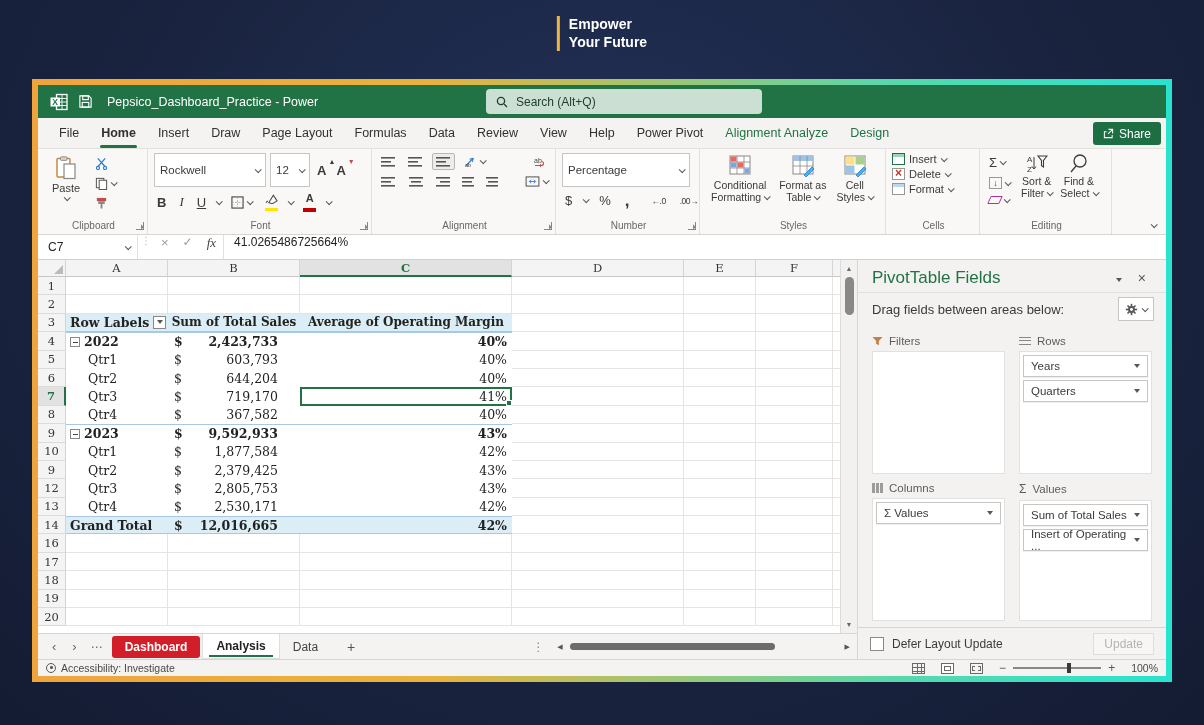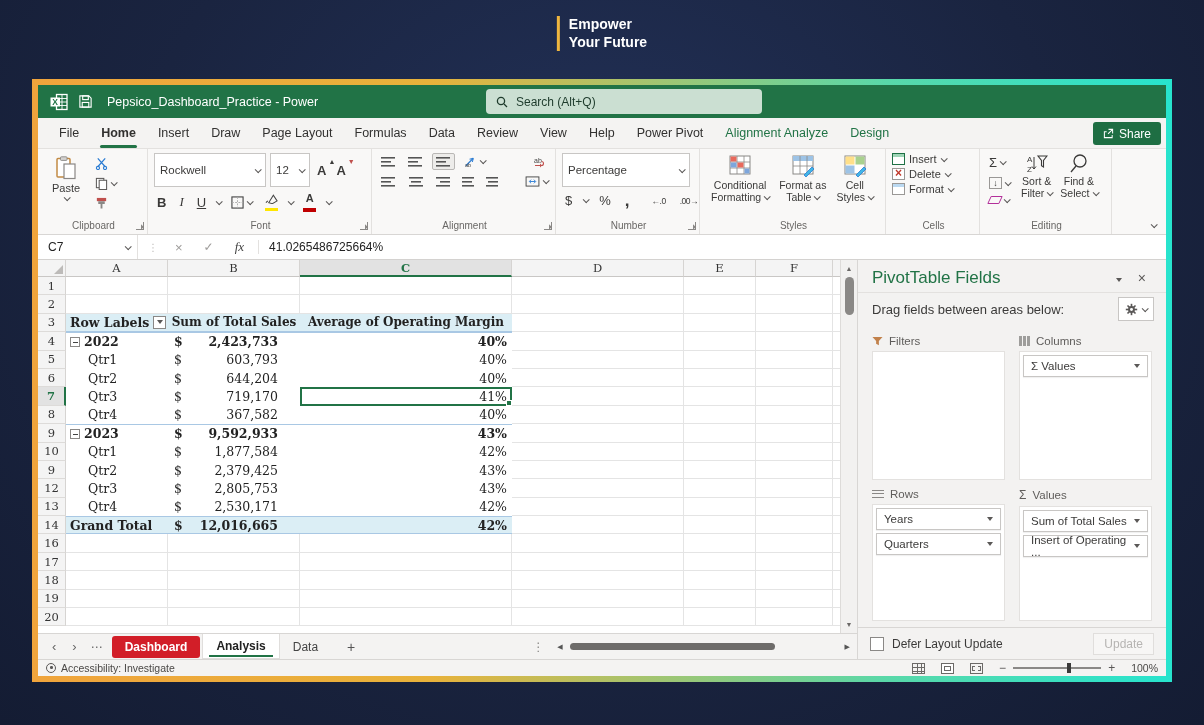--- a/index.html
+++ b/index.html
@@ -93,21 +93,21 @@
   
   .g-edit { width:132px; }
   .edit-col { display:flex; flex-direction:column; gap:3px; padding-right:4px; }
   .c-sigma::before { content:"\03A3"; font-size:13px; }
   .filldown { width:13px; height:12px; border:1px solid #9a9896; display:flex; align-items:center; justify-content:center; font-size:9px; color:#3b3a39; }
   .filldown::before { content:"\2193"; }
   .eraser { width:12px; height:8px; border:1.4px solid #B3309A; transform:skewX(-25deg); border-radius:1px; }
   .twoline { display:flex; flex-direction:column; align-items:center; font-size:10.5px; line-height:1.15; padding:0 4px; }
   .collapse-chev { position:absolute; right:10px; bottom:6px; }
   
-  .fbar { height:25px; display:flex; align-items:center; background:#fff; border-bottom:1px solid #D4D2D0; font-size:12px; flex:0 0 auto;gap:7px; }
+  .fbar { height:25px; display:flex; background:#fff; border-bottom:1px solid #D4D2D0; font-size:12px; flex:0 0 auto; }
   .namebox { width:100px; height:100%; display:flex; align-items:center; justify-content:space-between; padding:0 7px 0 10px; border-right:1px solid #E3E1DF; }
   .fbar .dots { color:#bdbbb9; padding:0 3px; font-size:10px; }
   .fbar .fx-x::before { content:"\00D7"; color:#9e9c9a; font-size:13px; }
   .fbar .fx-ok::before { content:"\2713"; color:#9e9c9a; font-size:12px; }
   .fbar .fx::before { content:"fx"; font-family:"Liberation Serif",serif; font-style:italic; font-size:13px; color:#444; }
   .fbar .fitem { padding:0 7px; }
   .fbar .fval { padding-left:10px; border-left:1px solid #E3E1DF; font-size:12px; color:#222; }
   
   .main { flex:1 1 auto; display:flex; min-height:0; }
   .gridcol { width:819px; display:flex; flex-direction:column; min-height:0; }
@@ -929,42 +929,42 @@
           <span class="area-label">
             <svg width="11" height="10" viewBox="0 0 12 10">
                   <path d="M0.5 0.5h11L7.5 5v4.5L4.5 8V5z" fill="#B86D2E" opacity="0.85"></path>
                 </svg>
             <span>Filters</span>
           </span>
           <div class="area-box" style="min-height:118px;"></div>
         </div>
         <div class="area">
           <span class="area-label">
-            <span class="cols-ico"></span>
-            <span>Columns</span>
-          </span>
-          <div class="area-box" style="min-height:118px;" id="colsbox">
-                <div class="chip">
-                  <span>Σ Values</span>
-                  <span class="tri"></span>
-                </div>
-              </div>
-        </div>
-        <div class="area">
-          <span class="area-label">
             <span class="rows-ico"></span>
             <span>Rows</span>
           </span>
           <div class="area-box" id="rowsbox">
                 <div class="chip">
                   <span>Years</span>
                   <span class="tri"></span>
                 </div>
                 <div class="chip">
                   <span>Quarters</span>
+                  <span class="tri"></span>
+                </div>
+              </div>
+        </div>
+        <div class="area">
+          <span class="area-label">
+            <span class="cols-ico"></span>
+            <span>Columns</span>
+          </span>
+          <div class="area-box" style="min-height:118px;" id="colsbox">
+                <div class="chip">
+                  <span>Σ Values</span>
                   <span class="tri"></span>
                 </div>
               </div>
         </div>
         <div class="area">
           <span class="area-label">
             <span class="sigma-ico"></span>
             <span>Values</span>
           </span>
           <div class="area-box" id="valsbox">

